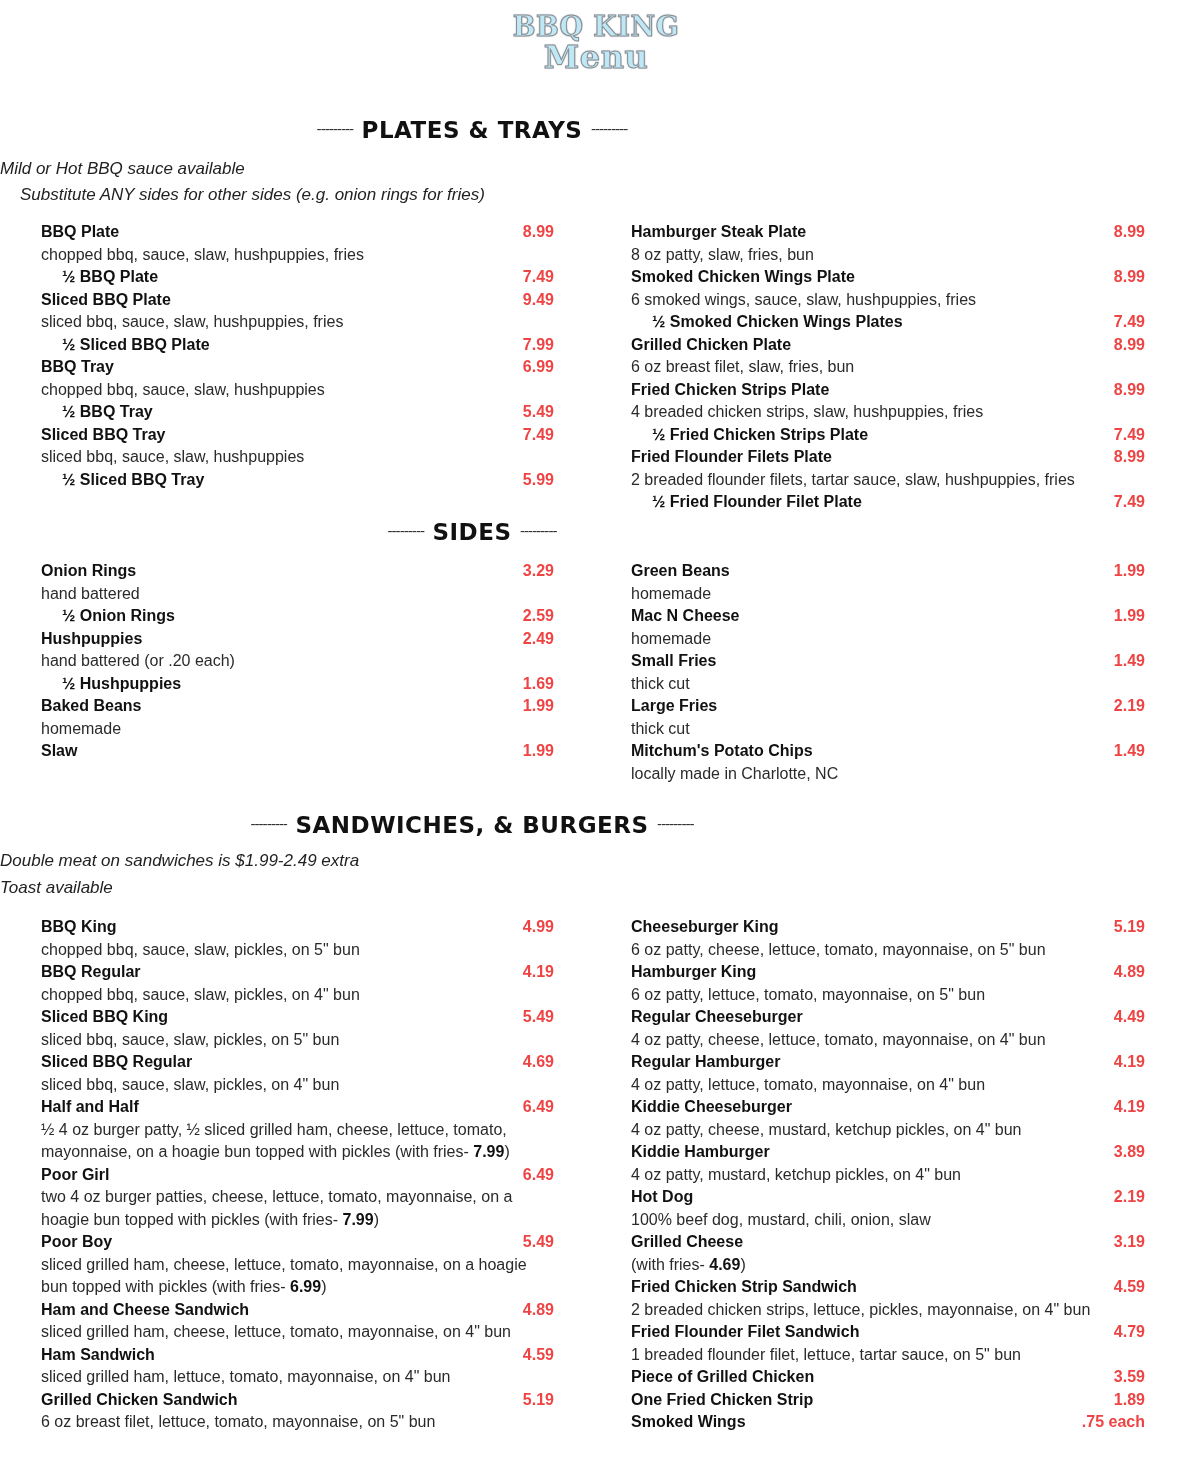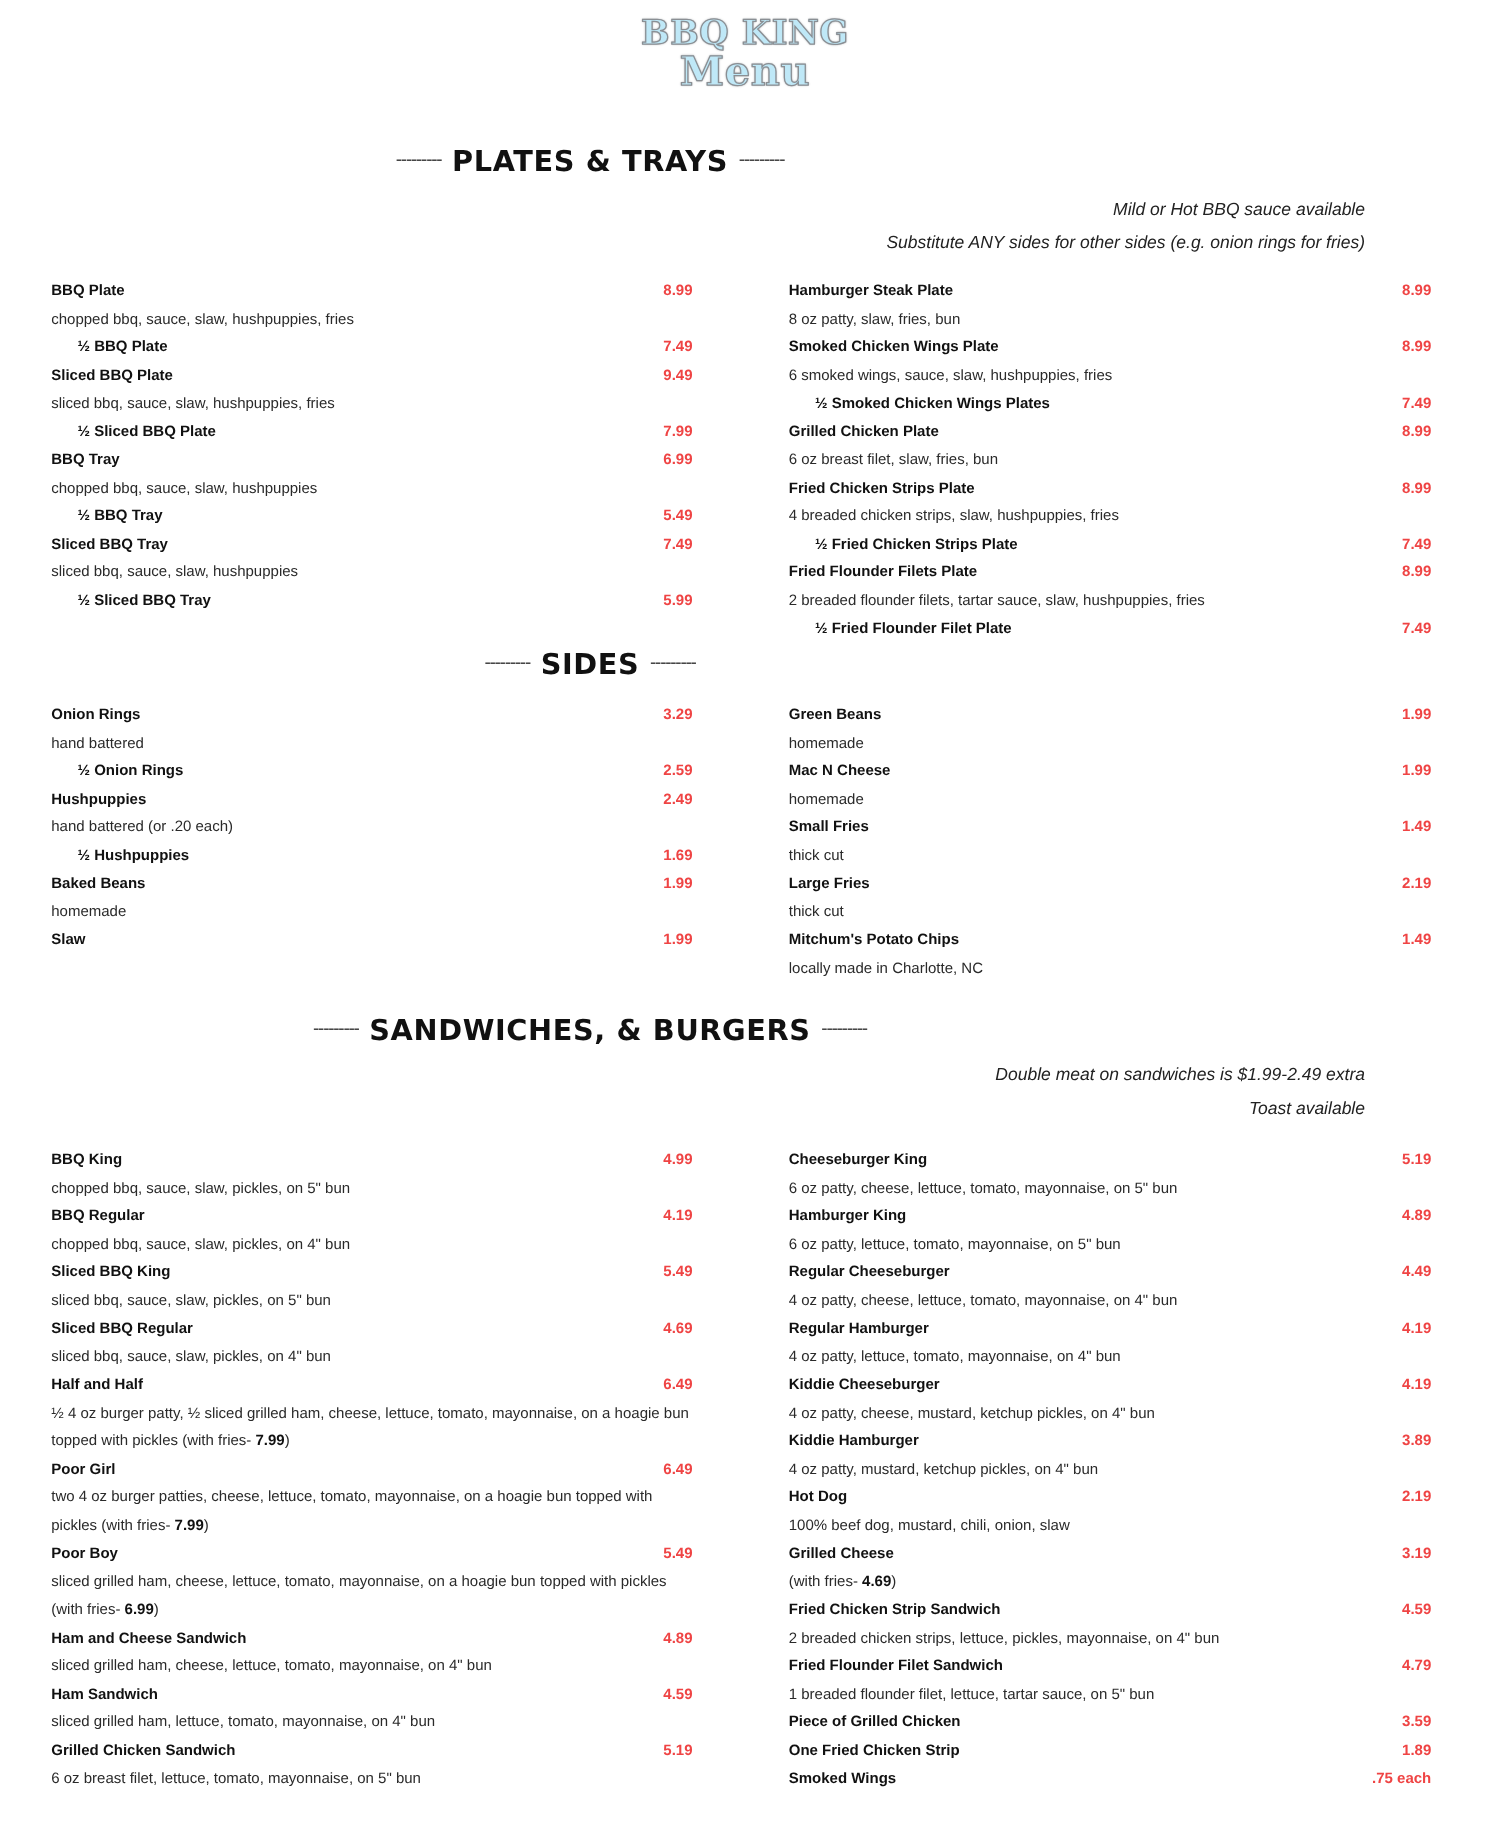--- a/index.html
+++ b/index.html
@@ -10,22 +10,22 @@
     color: #bfe8f7; letter-spacing: 0.5px;
     -webkit-text-stroke: 1px #8a8f94;
     text-shadow: 0 0 2px #9aa0a5, 0 0 1px #777;
   }
   .brand.sub { font-size: 32px; line-height: 26px; }
   .section-head {
     text-align: center; font-family: "DejaVu Sans", sans-serif; font-weight: bold;
     font-size: 23px; letter-spacing: 0.5px; color: #111; position: absolute; left: 0; width: 944px;
   }
   .section-head .dash { font-weight: normal; font-size: 14px; letter-spacing: -1px; vertical-align: middle; position: relative; top: -3px; color: #333; }
-  .note { position: absolute; left: 0; width: 1092px; text-align: right; font-style: italic; font-size: 14px; color: #222; font-family: "Liberation Sans", sans-serif; }
-  .col { position: absolute; font-family: "Liberation Sans", sans-serif; font-size: 12px; }
+  .note { position: absolute; left: 0; width: 1092px; text-align: left; font-style: italic; font-size: 17px; color: #222; font-family: "Liberation Sans", sans-serif; }
+  .col { position: absolute; font-family: "Liberation Sans", sans-serif; font-size: 16px; }
   .col.left { left: 41px; width: 513px; }
   .col.right { left: 631px; width: 514px; }
   .row { display: flex; justify-content: space-between; height: 22.5px; line-height: 22.5px; white-space: nowrap; }
   .row .name { font-weight: bold; color: #111; }
   .row .price { font-weight: bold; color: #ef4444; }
   .row.half .name { padding-left: 21px; }
   .desc { line-height: 22.5px; color: #2a2a2a; white-space: nowrap; }
   .desc.wrap { white-space: normal; }
   .desc b { color: #111; }
 </style>
@@ -36,21 +36,21 @@
   <div class="brand">BBQ KING</div>
   <div class="brand sub">Menu</div>
 </div>
 
 <div class="section-head" style="top:117px;">
   <span class="dash">---------</span>
   <span>PLATES &amp; TRAYS</span>
   <span class="dash">---------</span>
 </div>
 <div class="note" style="top:159px;">Mild or Hot BBQ sauce available</div>
-<div class="note" style="top:185px;">Substitute ANY sides for other sides (e.g. onion rings for fries)</div>
+<div class="note" style="top:185px;padding-left:20px;">Substitute ANY sides for other sides (e.g. onion rings for fries)</div>
 <div class="col left" style="top:221px;">
     <div class="row">
       <span class="name">BBQ Plate</span>
       <span class="price">8.99</span>
     </div>
     <div class="desc"><span>chopped bbq, sauce, slaw, hushpuppies, fries</span></div>
     <div class="row half">
       <span class="name">½ BBQ Plate</span>
       <span class="price">7.49</span>
     </div>

